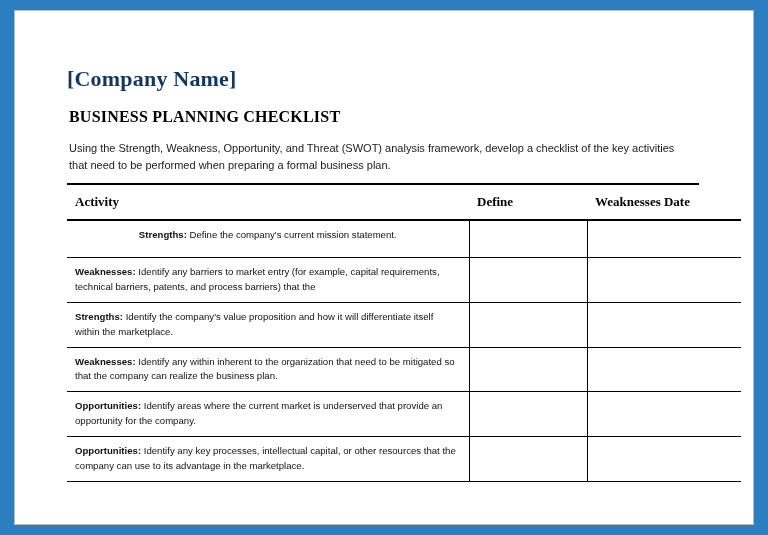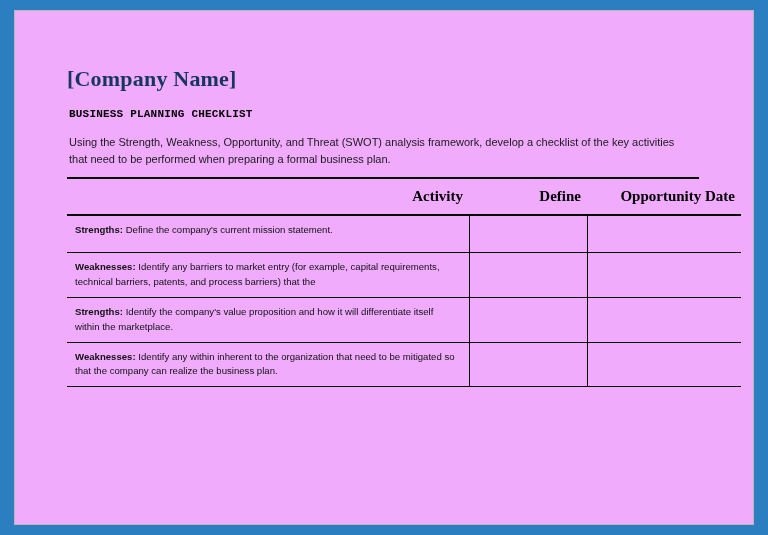--- a/index.html
+++ b/index.html
@@ -12,41 +12,41 @@
     background: #2b7fc0;
     font-family: "Liberation Sans", sans-serif;
     overflow: hidden;
   }
   .page-frame {
     position: absolute;
     left: 14px;
     top: 10px;
     width: 740px;
     height: 515px;
-    background: #f0abfc;
+    background: #ffffff;
     border: 1px solid #b9b9b9;
     box-sizing: border-box;
   }
   .doc {
     position: absolute;
     left: 52px;
     top: 55px;
     width: 632px;
   }
   .company-name {
     font-family: "Liberation Serif", serif;
     font-size: 22px;
     font-weight: bold;
     color: #17365d;
     letter-spacing: 0.2px;
     margin: 0 0 16px 0;
   }
   .doc-title {
-    font-family: Liberation Mono, monospace;
-    font-size: 11px;
+    font-family: Liberation Serif, serif;
+    font-size: 16px;
     font-weight: bold;
     color: #000000;
     margin: 0 0 14px 2px;
     letter-spacing: 0.2px;
   }
   .intro {
     font-size: 11px;
     color: #1a1a1a;
     line-height: 1.55;
     margin: 0 0 9px 2px;
@@ -59,24 +59,24 @@
     width: 632px;
   }
   table.checklist {
     border-collapse: collapse;
     width: 632px;
     table-layout: fixed;
     margin-top: 0;
   }
   table.checklist th {
     font-family: "Liberation Serif", serif;
-    font-size: 15px;
+    font-size: 13px;
     font-weight: bold;
     color: #000000;
-    text-align: right;
+    text-align: left;
     padding: 9px 6px 9px 8px;
     border-bottom: 2px solid #000000;
     vertical-align: middle;
   }
   th.col-activity { width: 388px; }
   th.col-owner { width: 104px; text-align: center; }
   th.col-date { width: 140px; text-align: center; }
   table.checklist td {
     border-bottom: 1px solid #000000;
     font-size: 9.6px;
@@ -90,42 +90,42 @@
     border-right: 1px solid #000000;
   }
   td.cell-owner {
     border-right: 1px solid #000000;
   }
   td.cell-date {
   }
   .cat {
     font-weight: bold;
   }
-  .first-row td { padding-top: 8px; padding-bottom: 10px; }
+  .first-row td { padding-top: 8px; padding-bottom: 10px; text-align: center; }
 </style>
 </head>
 <body>
 
 <div class="page-frame">
   <div class="doc">
 
     <h1 class="company-name">[Company Name]</h1>
 
     <h2 class="doc-title">BUSINESS PLANNING CHECKLIST</h2>
 
     <p class="intro">Using the Strength, Weakness, Opportunity, and Threat (SWOT) analysis framework, develop a checklist of the key activities that need to be performed when preparing a formal business plan.</p>
 
     <div class="rule"></div>
 
     <table class="checklist">
       <thead>
         <tr>
           <th class="col-activity">Activity</th>
           <th class="col-owner">Define</th>
-          <th class="col-date">Opportunity Date</th>
+          <th class="col-date">Weaknesses Date</th>
         </tr>
       </thead>
       <tbody>
 
         <tr class="first-row">
           <td class="cell-activity"><span class="cat">Strengths:</span> <span>Define the company's current mission statement.</span></td>
           <td class="cell-owner"></td>
           <td class="cell-date"></td>
         </tr>
 
@@ -141,19 +141,29 @@
           <td class="cell-owner"></td>
           <td class="cell-date"></td>
         </tr>
 
         <tr>
           <td class="cell-activity"><span class="cat">Weaknesses:</span> <span>Identify any within inherent to the organization that need to be mitigated so that the company can realize the business plan.</span></td>
           <td class="cell-owner"></td>
           <td class="cell-date"></td>
         </tr>
 
+        <tr>
+          <td class="cell-activity"><span class="cat">Opportunities:</span> <span>Identify areas where the current market is underserved that provide an opportunity for the company.</span></td>
+          <td class="cell-owner"></td>
+          <td class="cell-date"></td>
+        </tr>
 
+        <tr>
+          <td class="cell-activity"><span class="cat">Opportunities:</span> <span>Identify any key processes, intellectual capital, or other resources that the company can use to its advantage in the marketplace.</span></td>
+          <td class="cell-owner"></td>
+          <td class="cell-date"></td>
+        </tr>
 
       </tbody>
     </table>
 
   </div>
 </div>
 
 </body></html>

